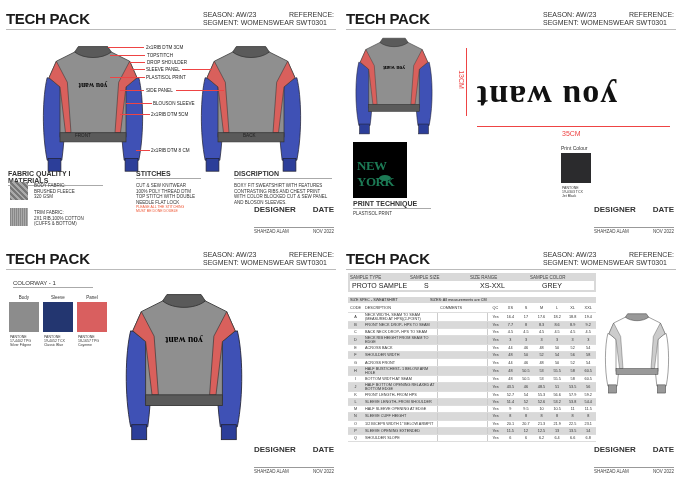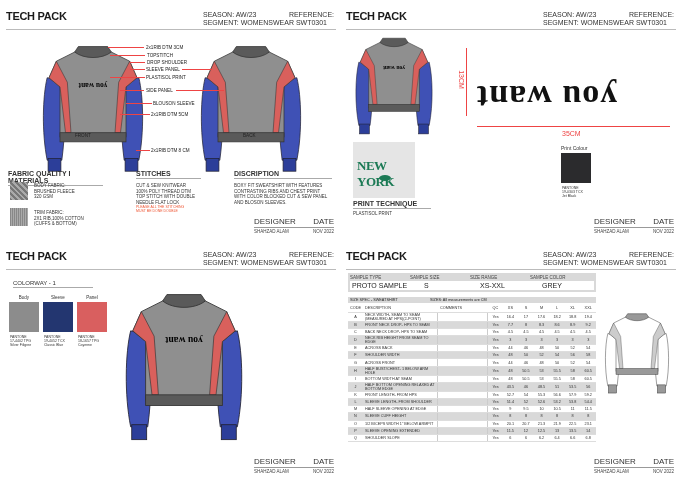--- a/index.html
+++ b/index.html
@@ -1,23 +1,23 @@
 <!DOCTYPE html>
 <html><head>
 <meta charset="utf-8">
 <style>
 *{box-sizing:border-box;margin:0;padding:0}
 body{width:680px;height:480px;background:#fff;font-family:"Liberation Sans",sans-serif;color:#222;position:relative;overflow:hidden}
 .page{position:absolute;width:340px;height:240px;overflow:hidden;background:#fff}
 .hdr{position:absolute;left:6px;right:4px;top:8px;height:22px;border-bottom:1px solid #bbb}
-.hdr .t{position:absolute;left:0;top:2px;font-size:11px;font-weight:bold;letter-spacing:-0.3px;color:#1a1a1a}
+.hdr .t{position:absolute;left:0;top:2px;font-size:15px;font-weight:bold;letter-spacing:-0.3px;color:#1a1a1a}
 .hdr .s{position:absolute;left:197px;top:3px;font-size:7px;line-height:8px;color:#333}
 .hdr .r{position:absolute;right:2px;top:3px;font-size:7px;line-height:8px;text-align:center;color:#333}
 .foot{position:absolute;right:6px;bottom:6px;width:80px}
-.foot .lbl{display:flex;justify-content:space-between;font-size:8px;font-weight:normal;color:#333;border-bottom:1px solid #999;padding-bottom:1px}
+.foot .lbl{display:flex;justify-content:space-between;font-size:8px;font-weight:bold;color:#333;border-bottom:1px solid #999;padding-bottom:13px}
 .foot .val{display:flex;justify-content:space-between;font-size:4.5px;color:#444;margin-top:1px}
 .sec{position:absolute;font-size:7px;font-weight:bold;color:#333;border-bottom:1px solid #aaa;padding-bottom:1px}
 .tiny{font-size:4.5px;line-height:5.5px;color:#333}
 .red{color:#e53;}
 .callout{position:absolute;font-size:4.6px;color:#222;white-space:nowrap}
 .cline{position:absolute;height:0;border-top:0.8px solid #e44}
 .sw{position:absolute;width:30px;height:30px}
 .swl{position:absolute;font-size:4.5px;color:#333;text-align:center;width:30px}
 table.spec{border-collapse:collapse;font-size:3.8px;color:#333;width:248px}
 table.spec td{padding:0 2px;height:7.2px;border-bottom:0.5px solid #ddd}
@@ -148,21 +148,21 @@
     <use href="#sweat-color"></use>
     <text x="60" y="52" font-size="8" font-family="Liberation Serif,serif" font-weight="bold" text-anchor="middle" transform="rotate(180 60 49)">you want</text>
   </svg>
 
   <div style="position:absolute;left:126px;top:48px;height:68px;border-left:0.8px solid #e44"></div>
   <div style="position:absolute;left:112px;top:76px;font-size:7px;color:#e44;transform:rotate(90deg)">13CM</div>
   <div style="position:absolute;left:136px;top:82px;font-family:'Liberation Serif',serif;font-size:34px;font-weight:bold;line-height:30px;color:#111;transform:rotate(180deg);letter-spacing:1px">you want</div>
   <div style="position:absolute;left:137px;top:126px;width:193px;border-top:0.8px solid #e44"></div>
   <div style="position:absolute;left:222px;top:130px;font-size:7px;color:#e44">35CM</div>
 
-  <div style="position:absolute;left:13px;top:142px;width:62px;height:56px;background:#e5e5e5;overflow:hidden">
+  <div style="position:absolute;left:13px;top:142px;width:54px;height:56px;background:#000000;overflow:hidden">
     <div style="position:absolute;left:4px;top:16px;font-family:'Liberation Serif',serif;font-weight:bold;font-size:13px;color:#1c7a55;letter-spacing:-0.5px">NEW YORK</div>
     <div style="position:absolute;left:26px;top:33px;width:12px;height:6px;border-radius:50%;background:#1c7a55"></div>
   </div>
   <div class="sec" style="left:13px;top:200px;width:78px;font-size:7px">PRINT TECHNIQUE</div>
   <div class="tiny" style="position:absolute;left:13px;top:211px">PLASTISOL PRINT</div>
 
   <div style="position:absolute;left:221px;top:145px;font-size:5px;color:#333">Print Colour</div>
   <div style="position:absolute;left:221px;top:153px;width:30px;height:30px;background:#2b2b2d"></div>
   <div style="position:absolute;left:222px;top:186px;font-size:3.5px;line-height:4px;color:#333">
       <div>PANTONE</div>

